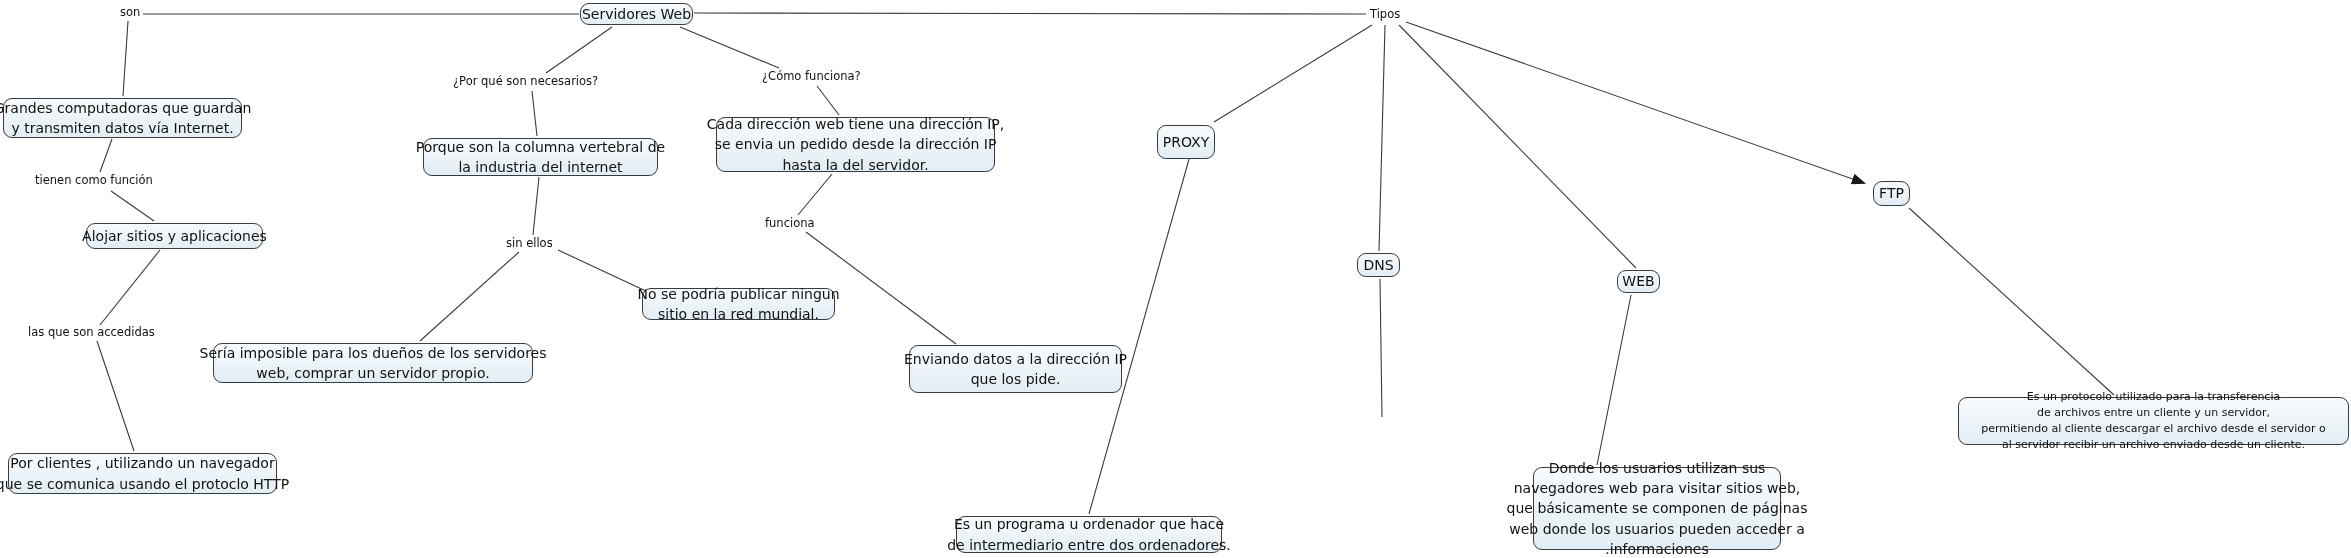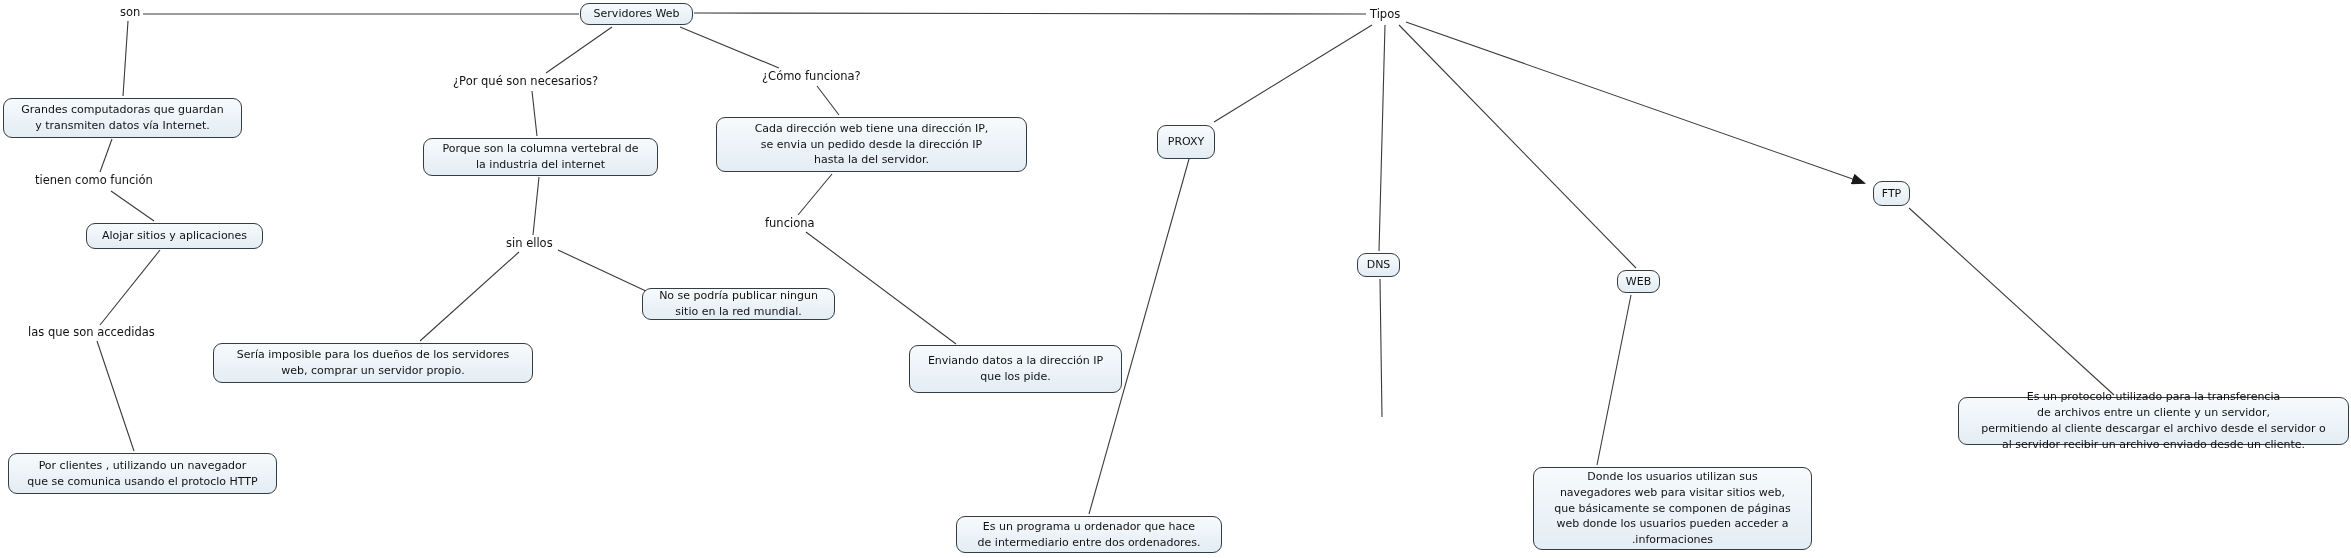--- a/index.html
+++ b/index.html
@@ -15,21 +15,21 @@
   .node{
     position:absolute;
     display:flex;
     align-items:center;
     justify-content:center;
     text-align:center;
     white-space:pre;
     background:linear-gradient(180deg,#f7fafc 0%,#e3edf4 100%);
     border:1px solid #353c42;
     border-radius:9px;
-    font-size:11px;
+    font-size:14px;
     line-height:1.45;
     color:#121212;
     padding:2px 4px;
     box-sizing:border-box;
   }
   .phrase{
     position:absolute;
     font-size:11.5px;
     line-height:1.2;
     color:#121212;
@@ -79,32 +79,32 @@
 y transmiten datos vía Internet.</div>
   <div class="node" style="left:86px;top:223px;width:177px;height:26px">Alojar sitios y aplicaciones</div>
   <div class="node" style="left:8px;top:453px;width:269px;height:41px">Por clientes , utilizando un navegador
 que se comunica usando el protoclo HTTP</div>
   <div class="node" style="left:423px;top:138px;width:235px;height:38px">Porque son la columna vertebral de
 la industria del internet</div>
   <div class="node" style="left:213px;top:343px;width:320px;height:40px">Sería imposible para los dueños de los servidores
 web, comprar un servidor propio.</div>
   <div class="node" style="left:642px;top:288px;width:193px;height:32px">No se podría publicar ningun
 sitio en la red mundial.</div>
-  <div class="node" style="left:716px;top:117px;width:311px;height:55px">Cada dirección web tiene una dirección IP,
+  <div class="node" style="left:716px;top:117px;width:279px;height:55px">Cada dirección web tiene una dirección IP,
 se envia un pedido desde la dirección IP
 hasta la del servidor.</div>
   <div class="node" style="left:909px;top:345px;width:213px;height:48px">Enviando datos a la dirección IP
 que los pide.</div>
   <div class="node" style="left:1157px;top:125px;width:58px;height:34px">PROXY</div>
   <div class="node" style="left:1357px;top:253px;width:43px;height:24px">DNS</div>
   <div class="node" style="left:1617px;top:270px;width:43px;height:23px">WEB</div>
   <div class="node" style="left:1873px;top:181px;width:37px;height:25px">FTP</div>
   <div class="node" style="left:956px;top:516px;width:266px;height:37px">Es un programa u ordenador que hace
 de intermediario entre dos ordenadores.</div>
-  <div class="node" style="left:1533px;top:467px;width:279px;height:83px">Donde los usuarios utilizan sus
+  <div class="node" style="left:1533px;top:467px;width:248px;height:83px">Donde los usuarios utilizan sus
 navegadores web para visitar sitios web,
 que básicamente se componen de páginas
 web donde los usuarios pueden acceder a
 .informaciones</div>
   <div class="node" style="left:1958px;top:397px;width:391px;height:48px;font-size:11px">Es un protocolo utilizado para la transferencia
 de archivos entre un cliente y un servidor,
 permitiendo al cliente descargar el archivo desde el servidor o
 al servidor recibir un archivo enviado desde un cliente.</div>
 
   <div class="phrase" style="left:120px;top:6px">son</div>

